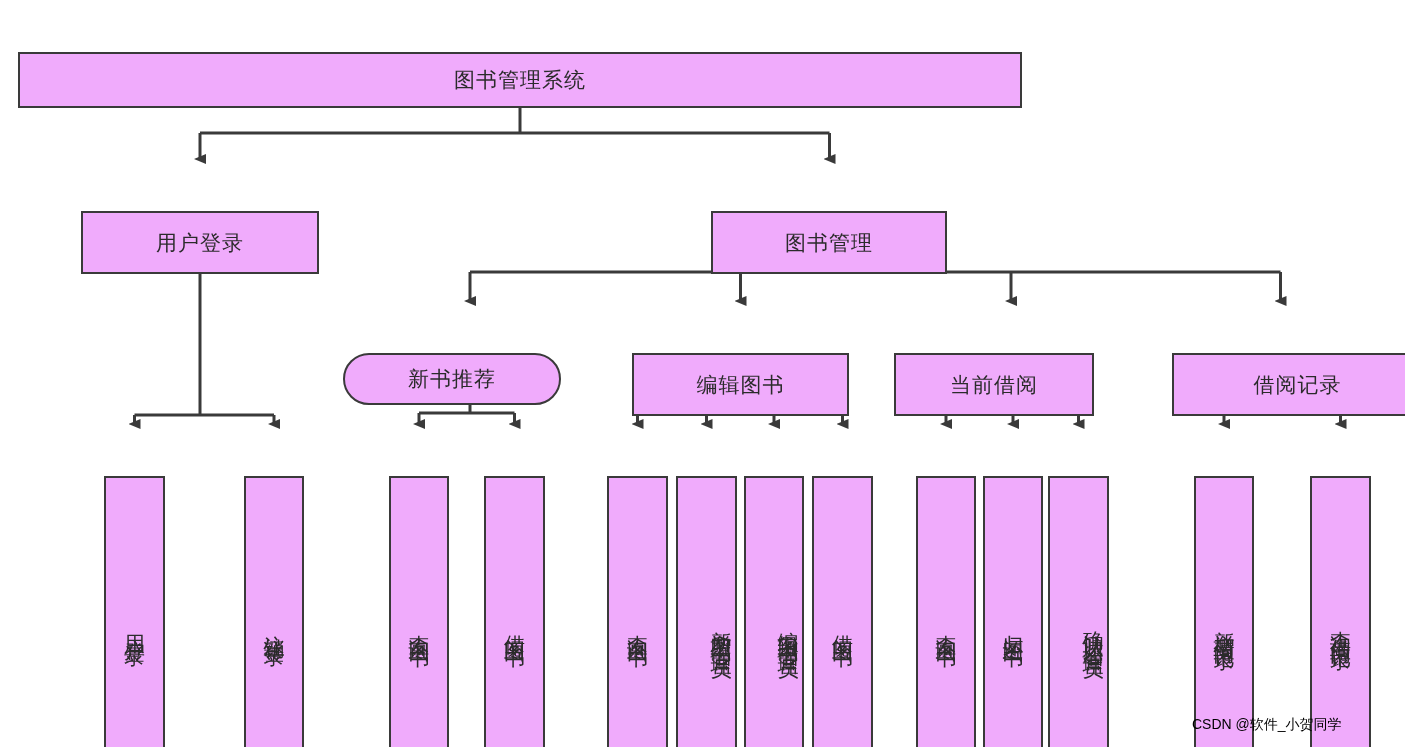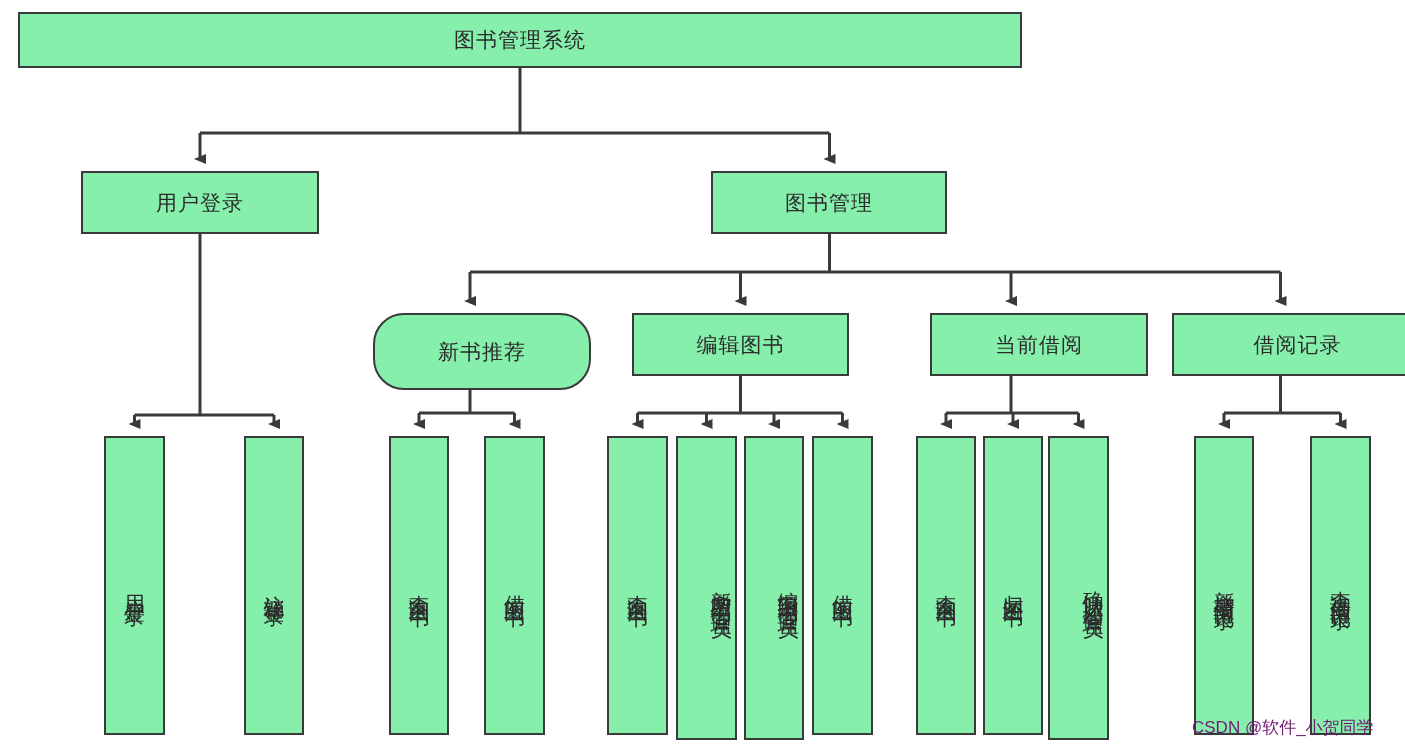--- a/index.html
+++ b/index.html
@@ -1,26 +1,26 @@
 <!DOCTYPE html>
 <html><head>
 <meta charset="utf-8">
 <style>
   html,body{margin:0;padding:0;background:#ffffff;}
   body{font-family:"Liberation Sans","DejaVu Sans",sans-serif;}
   #canvas{position:relative;width:1405px;height:747px;background:#ffffff;overflow:hidden;}
   svg.edges{position:absolute;left:0;top:0;width:1405px;height:747px;pointer-events:none;}
-  .node{position:absolute;box-sizing:border-box;border:2px solid #3a3a3a;background:#86efac;
-        display:flex;align-items:center;justify-content:center;color:#2b2b2b;}
+  .node{position:absolute;box-sizing:border-box;border:2px solid #3a3a3a;background:#f0abfc;
+        display:flex;align-items:center;justify-content:center;color:#2b2b2b;margin-top:40px;}
   .node.h{font-size:21px;letter-spacing:1px;}
   .node.v{writing-mode:vertical-rl;text-orientation:upright;font-size:21px;letter-spacing:4px;
           align-items:flex-start;justify-content:center;padding-top:8px;}
   .node.v.mid{align-items:center;padding-top:0;}
   .node .lbl{white-space:nowrap;}
-  .watermark{position:absolute;font-size:17px;color:#701a75;white-space:nowrap;}
+  .watermark{position:absolute;font-size:14px;color:#000000;white-space:nowrap;}
 </style>
 </head>
 <body>
 
 <div id="canvas">
 
   <svg class="edges" viewBox="0 0 1405 747">
     <defs>
       <marker id="arrow" markerWidth="12" markerHeight="12" refX="5" refY="6" orient="auto" markerUnits="userSpaceOnUse">
         <path d="M0,0 L10,0 L5,12 z" fill="#3a3a3a"></path>
@@ -66,27 +66,27 @@
   <div id="nodes">
       <div class="node h" style="left: 18px; top: 12px; width: 1004px; height: 56px;">
         <span class="lbl">图书管理系统</span>
       </div>
       <div class="node h" style="left: 81px; top: 171px; width: 238px; height: 63px;">
         <span class="lbl">用户登录</span>
       </div>
       <div class="node h" style="left: 711px; top: 171px; width: 236px; height: 63px;">
         <span class="lbl">图书管理</span>
       </div>
-      <div class="node h" style="left: 373px; top: 313px; width: 218px; height: 77px; border-radius: 31px;">
+      <div class="node h" style="left: 343px; top: 313px; width: 218px; height: 52px; border-radius: 31px;">
         <span class="lbl">新书推荐</span>
       </div>
       <div class="node h" style="left: 632px; top: 313px; width: 217px; height: 63px;">
         <span class="lbl">编辑图书</span>
       </div>
-      <div class="node h" style="left: 930px; top: 313px; width: 218px; height: 63px;">
+      <div class="node h" style="left: 894px; top: 313px; width: 200px; height: 63px;">
         <span class="lbl">当前借阅</span>
       </div>
       <div class="node h" style="left: 1172px; top: 313px; width: 251px; height: 63px;">
         <span class="lbl">借阅记录</span>
       </div>
       <div class="node v mid" style="left: 104px; top: 436px; width: 61px; height: 299px;">
         <span class="lbl">用户登录</span>
       </div>
       <div class="node v mid" style="left: 244px; top: 436px; width: 60px; height: 299px;">
         <span class="lbl">注销登录</span>

